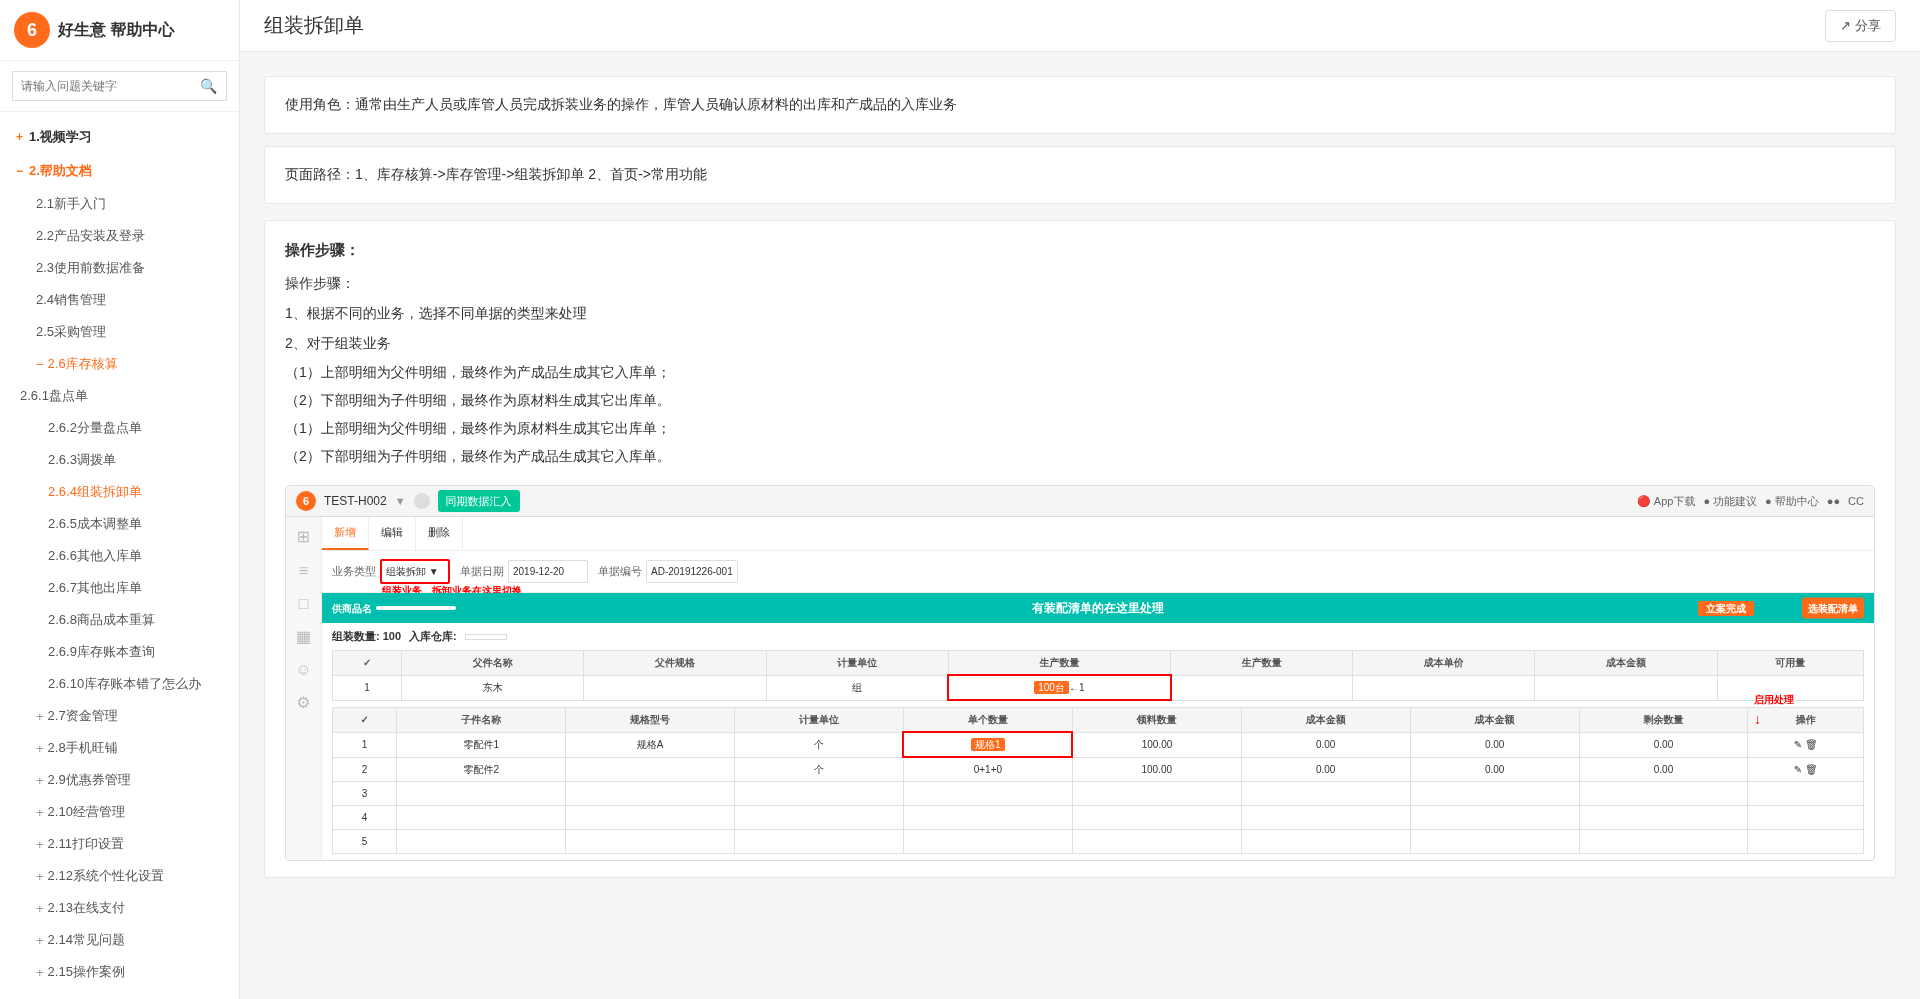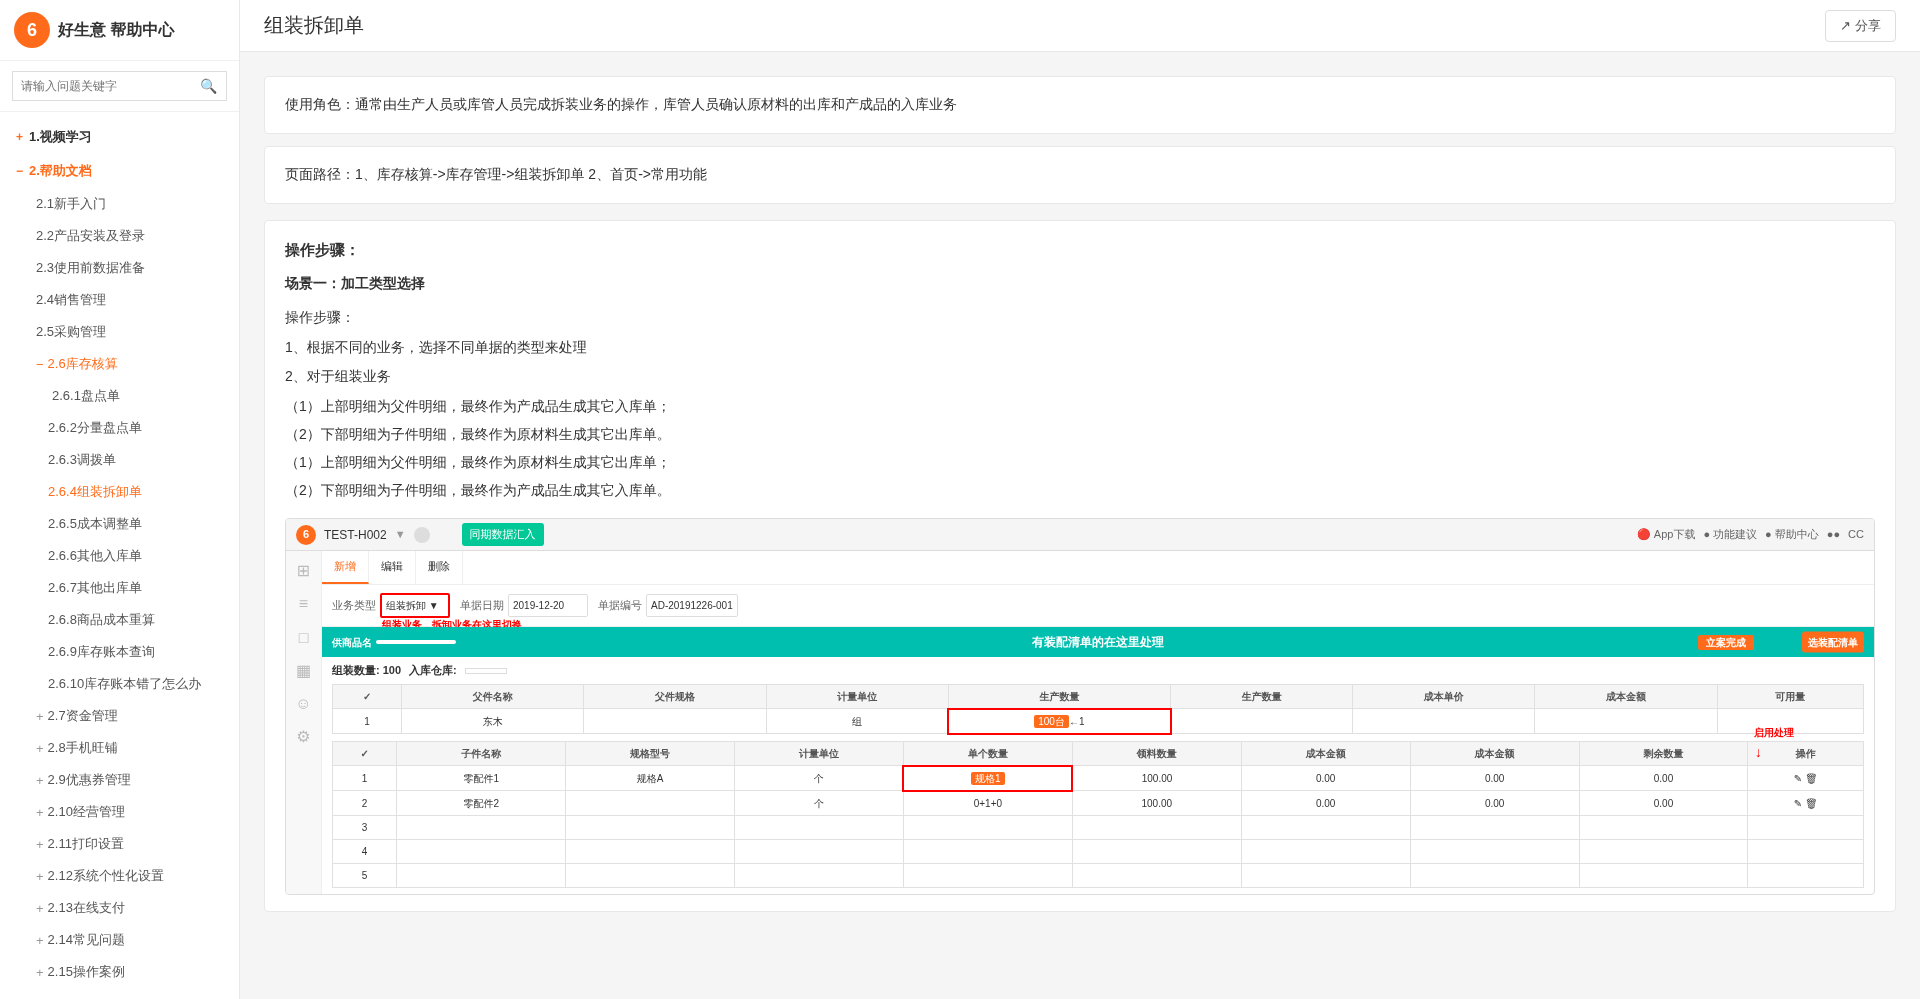--- a/index.html
+++ b/index.html
@@ -171,21 +171,21 @@
       border-bottom: 1px solid #ddd;
       padding: 4px 10px;
       display: flex;
       align-items: center;
       gap: 8px;
       font-size: 12px;
       color: #555;
     }
     .ss-logo { background: #ff6b1a; color: #fff; border-radius: 50%; width: 20px; height: 20px; display:flex;align-items:center;justify-content:center;font-size:11px;font-weight:700; }
     .ss-company { font-size: 12px; color:#333; }
-    .ss-green-btn { background:#00c896;color:#fff;border-radius:3px;padding:2px 8px;font-size:11px;margin-left:24px; }
+    .ss-green-btn { background:#00c896;color:#fff;border-radius:3px;padding:2px 8px;font-size:11px; }
     .ss-icons { margin-left:auto; display:flex;gap:8px;font-size:11px;color:#666; }
     .ss-left-nav {
       width: 36px;
       background: #f8f8f8;
       border-right: 1px solid #eee;
       min-height: 260px;
     }
     .ss-tabs {
       display:flex;
       background:#fff;
@@ -301,21 +301,21 @@
       <span>2.4销售管理</span>
     </div>
     <div class="nav-sub-item">
       <span>2.5采购管理</span>
     </div>
 
     <div class="nav-sub-item active" style="display:flex;align-items:center;">
       <span style="margin-right:4px;color:#ff6b1a;">−</span>
       <span style="color:#ff6b1a;">2.6库存核算</span>
     </div>
-    <div class="nav-sub-item" style="padding-left:52px;align-items:center;">
+    <div class="nav-sub-item" style="padding-left:20px;align-items:center;">
       <span>2.6.1盘点单</span>
     </div>
     <div class="nav-sub-item" style="padding-left:48px;">
       <span>2.6.2分量盘点单</span>
     </div>
     <div class="nav-sub-item" style="padding-left:48px;">
       <span>2.6.3调拨单</span>
     </div>
     <div class="nav-sub-item active" style="padding-left:48px;color:#ff6b1a;">
       <span>2.6.4组装拆卸单</span>
@@ -393,21 +393,20 @@
       <span>使用角色：通常由生产人员或库管人员完成拆装业务的操作，库管人员确认原材料的出库和产成品的入库业务</span>
     </div>
 
     <div class="content-card">
       <span>页面路径：1、库存核算-&gt;库存管理-&gt;组装拆卸单 2、首页-&gt;常用功能</span>
     </div>
 
     <div class="content-card step-section">
       <div class="section-heading">操作步骤：</div>
 
-      <div class="scenario-title">场景一：加工类型选择</div>
 
       <div class="step-text" style="margin-top:10px;">操作步骤：</div>
       <div class="step-text">1、根据不同的业务，选择不同单据的类型来处理</div>
       <div class="step-text">2、对于组装业务</div>
       <div class="step-sub">（1）上部明细为父件明细，最终作为产成品生成其它入库单；</div>
       <div class="step-sub">（2）下部明细为子件明细，最终作为原材料生成其它出库单。</div>
       <div class="step-sub">（1）上部明细为父件明细，最终作为原材料生成其它出库单；</div>
       <div class="step-sub">（2）下部明细为子件明细，最终作为产成品生成其它入库单。</div>
 
       <div class="screenshot-wrap">
@@ -530,21 +529,21 @@
                     <td></td>
                     <td></td>
                     <td></td>
                   </tr>
                 </tbody>
               </table>
             </div>
 
             <div class="ss-lower-table-wrap" style="position:relative;">
 
-              <div style="position:absolute;right:80px;top:-10px;color:red;font-size:10px;font-weight:700;font-family:Liberation Mono, monospace;">
+              <div style="position:absolute;right:80px;top:-10px;color:red;font-size:10px;font-weight:700;">
                 <span>启用处理</span>
                 <br><span style="font-size:14px;">↓</span>
               </div>
               <table class="ss-lower-table">
                 <thead>
                   <tr>
                     <th>✓</th>
                     <th>子件名称</th>
                     <th>规格型号</th>
                     <th>计量单位</th>

